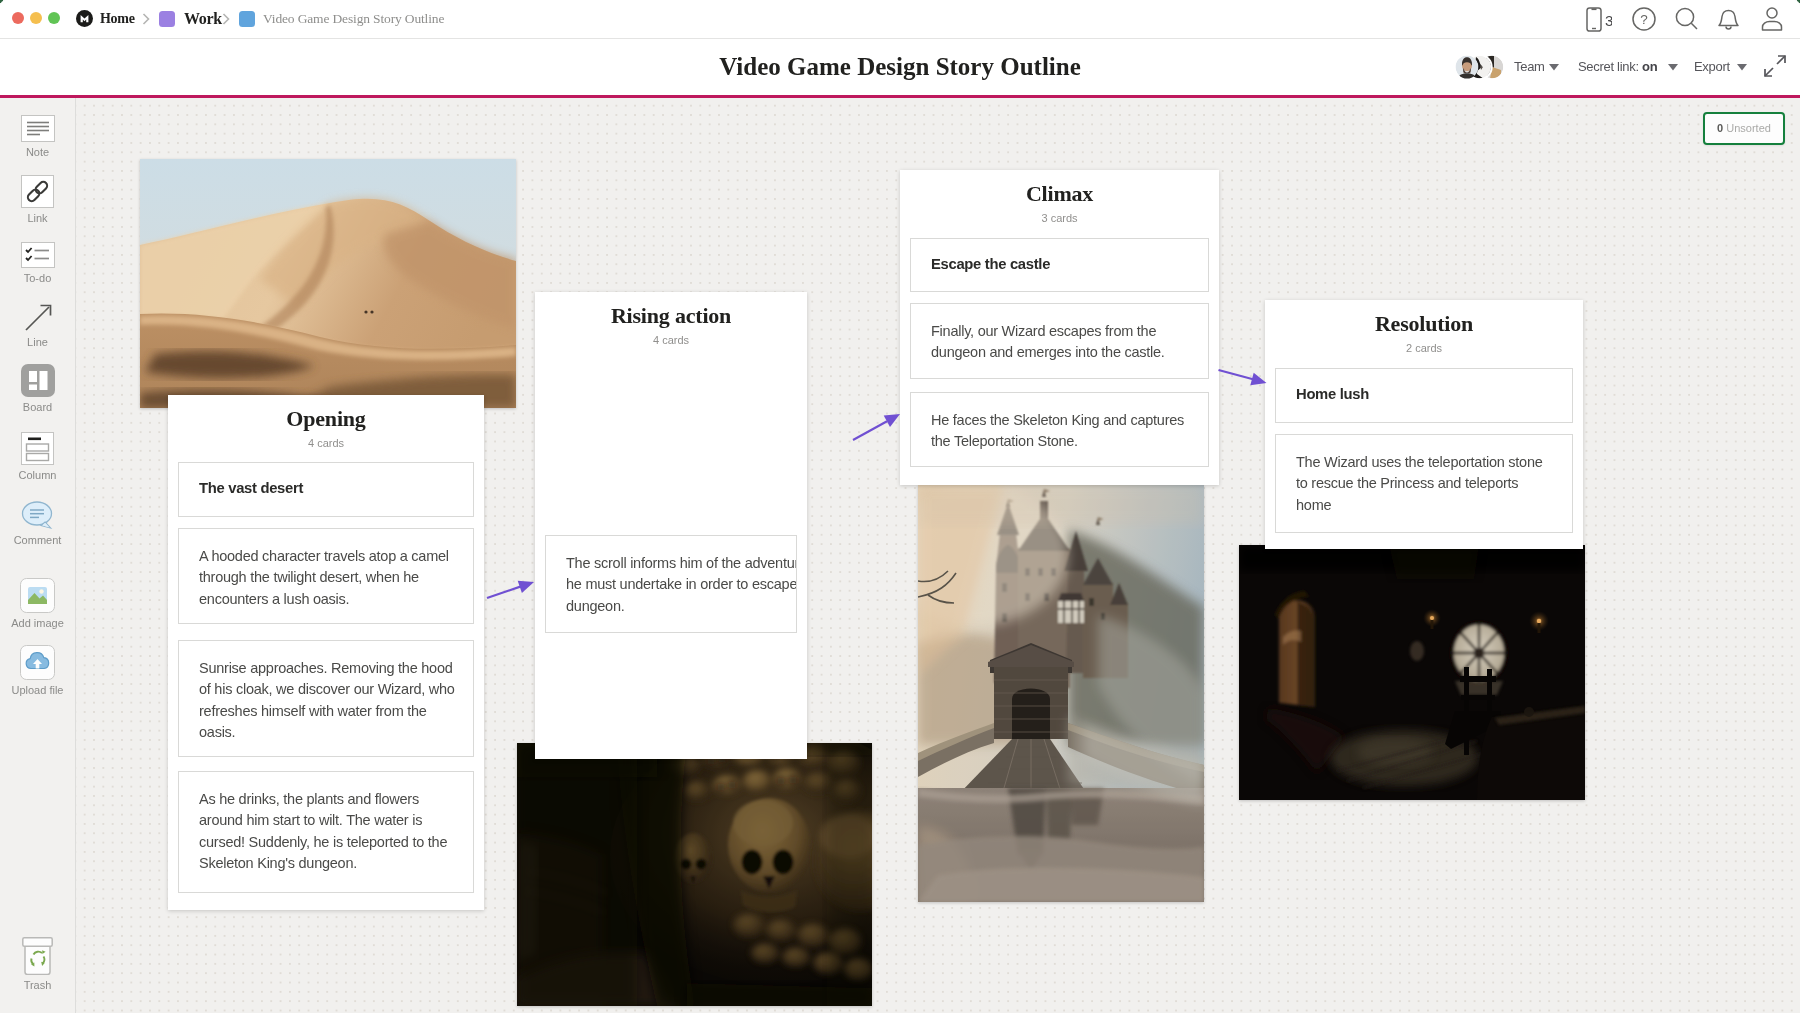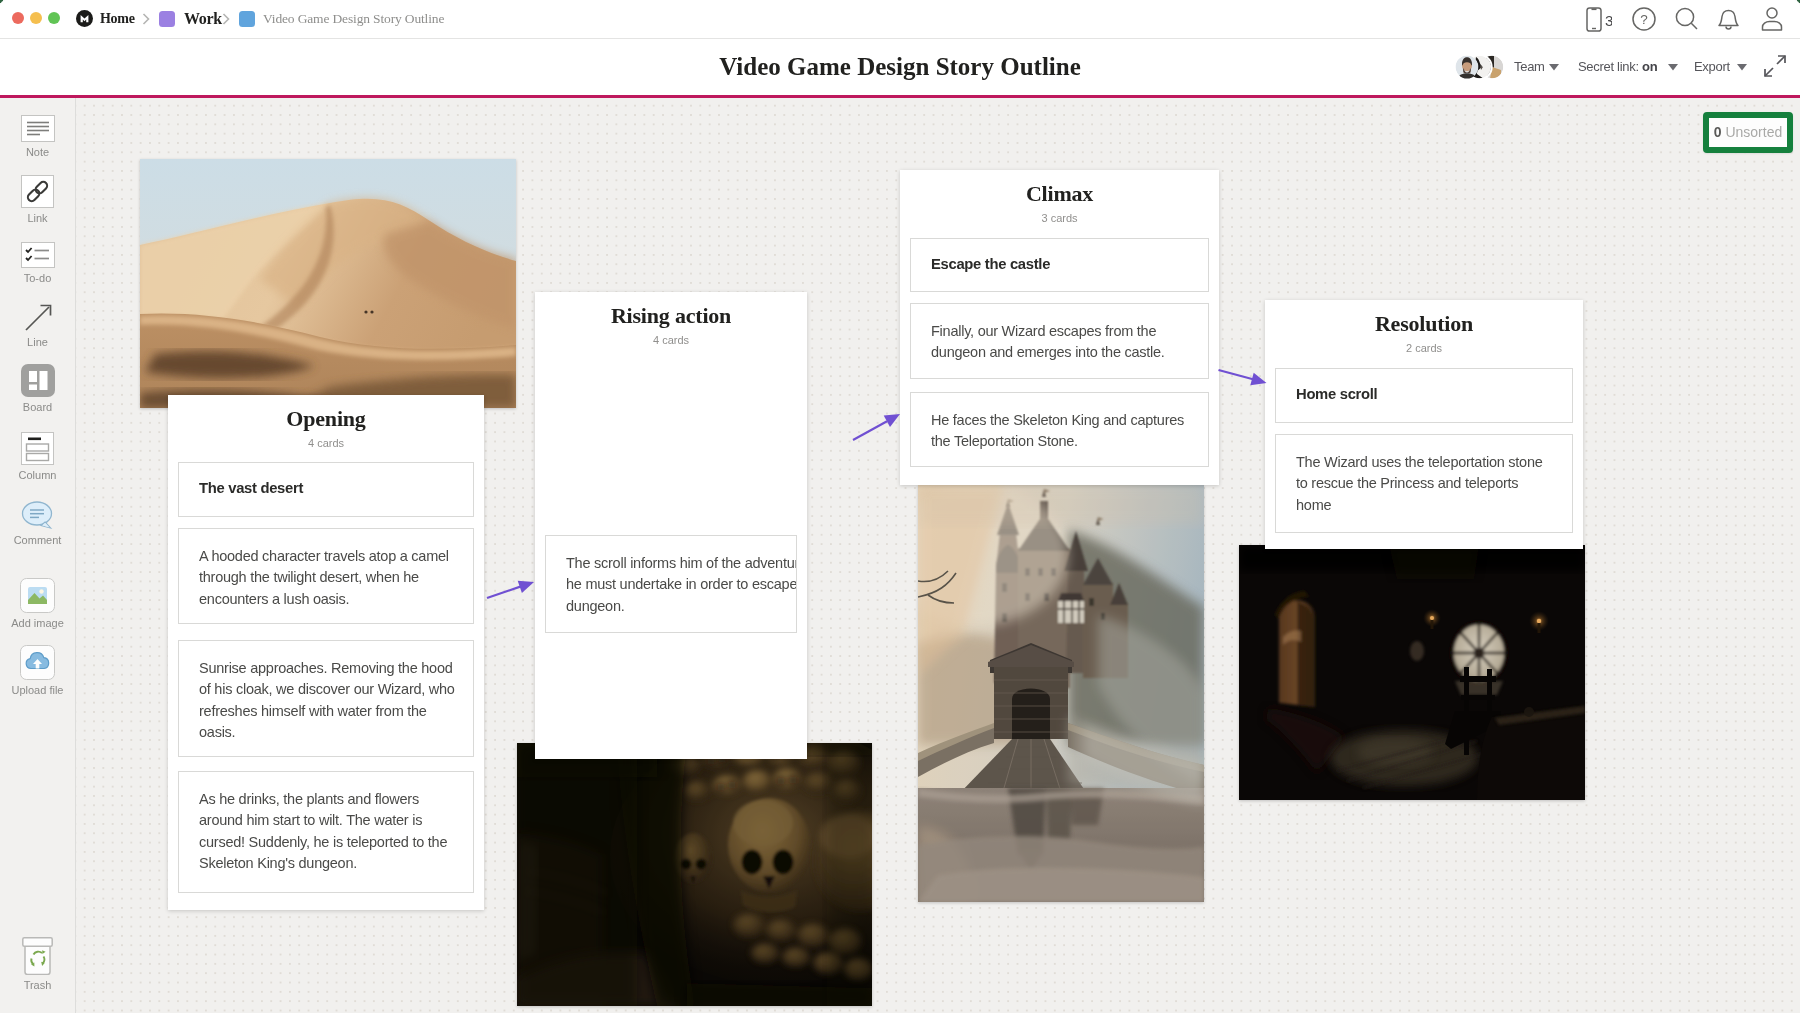--- a/index.html
+++ b/index.html
@@ -15,21 +15,21 @@
 .sideitem .lbl{font-size:11px;color:#8b8b89;margin-top:4px;}
 #canvas{position:absolute;left:76px;top:96px;width:1724px;height:917px;background-color:#f1f0ee;background-image:radial-gradient(circle,#e0dcd6 1.1px,rgba(0,0,0,0) 1.4px);background-size:9.33px 9.33px;background-position:4px 5px;}
 .img{position:absolute;box-shadow:0 1px 3px rgba(0,0,0,0.2);}
 .col{position:absolute;background:#fff;box-shadow:0 1px 4px rgba(0,0,0,0.18);}
 .coltitle{position:absolute;width:100%;text-align:center;font-family:"Liberation Serif",serif;color:#21211f;font-weight:700;font-size:22px;letter-spacing:-0.2px;}
 .colsub{position:absolute;width:100%;text-align:center;font-size:11px;color:#908f8d;}
 .card{position:absolute;left:10px;right:10px;background:#fff;border:1px solid #d9d9d7;box-sizing:border-box;overflow:hidden;}
 .ct,.cp{position:absolute;}
 .ct{font-weight:700;font-size:14.8px;letter-spacing:-0.3px;color:#2b2b29;position:absolute;left:20px;}
 .cp{position:absolute;left:20px;font-size:14.5px;letter-spacing:-0.25px;line-height:21.3px;color:#4a4a48;white-space:nowrap;}
-#unsorted{position:absolute;z-index:20;left:1703px;top:112px;width:78px;height:29px;background:#fdfdfd;border:6px solid #15803d;border-radius:4px;box-shadow:0 1px 2px rgba(0,0,0,0.08);text-align:center;line-height:29px;font-size:14px;color:#a9a9a7;}
+#unsorted{position:absolute;z-index:20;left:1703px;top:112px;width:78px;height:29px;background:#fdfdfd;border:2px solid #15803d;border-radius:4px;box-shadow:0 1px 2px rgba(0,0,0,0.08);text-align:center;line-height:29px;font-size:11px;color:#a9a9a7;}
 #unsorted b{color:#5a5a58;font-weight:700;}
 .sideitem svg{display:inline-block;vertical-align:top;}
 .arrow{position:absolute;z-index:30;}
 </style>
 </head>
 <body>
 <div class="cornergreen" style="left:0;"></div>
 <div class="cornergreen" style="left:1797px;"></div>
 <div id="topbar">
   <div class="tl" style="left:12px;background:#ec6a5e;"></div>
@@ -327,21 +327,21 @@
   </div>
   <div class="card" style="top:222px;height:75px;">
     <div class="cp" style="top:17px;">He faces the Skeleton King and captures<br>the Teleportation Stone.</div>
   </div>
 </div>
 
 <div class="col" style="left:1265px;top:300px;width:318px;height:249px;z-index:10;">
   <div class="coltitle" style="top:11px;">Resolution</div>
   <div class="colsub" style="top:42px;">2 cards</div>
   <div class="card tcard" style="top:68px;height:55px;">
-    <div class="ct" style="top:17px;">Home scroll</div>
+    <div class="ct" style="top:17px;">Home lush</div>
   </div>
   <div class="card" style="top:134px;height:99px;">
     <div class="cp" style="top:17px;">The Wizard uses the teleportation stone<br>to rescue the Princess and teleports<br>home</div>
   </div>
 </div>
 
 <svg class="img" style="left:918px;top:485px;z-index:5;" width="286" height="417" viewBox="0 0 286 417">
   <defs>
     <linearGradient id="csky" x1="0" y1="0" x2="1" y2="0.25">
       <stop offset="0" stop-color="#eddcc0"></stop>

